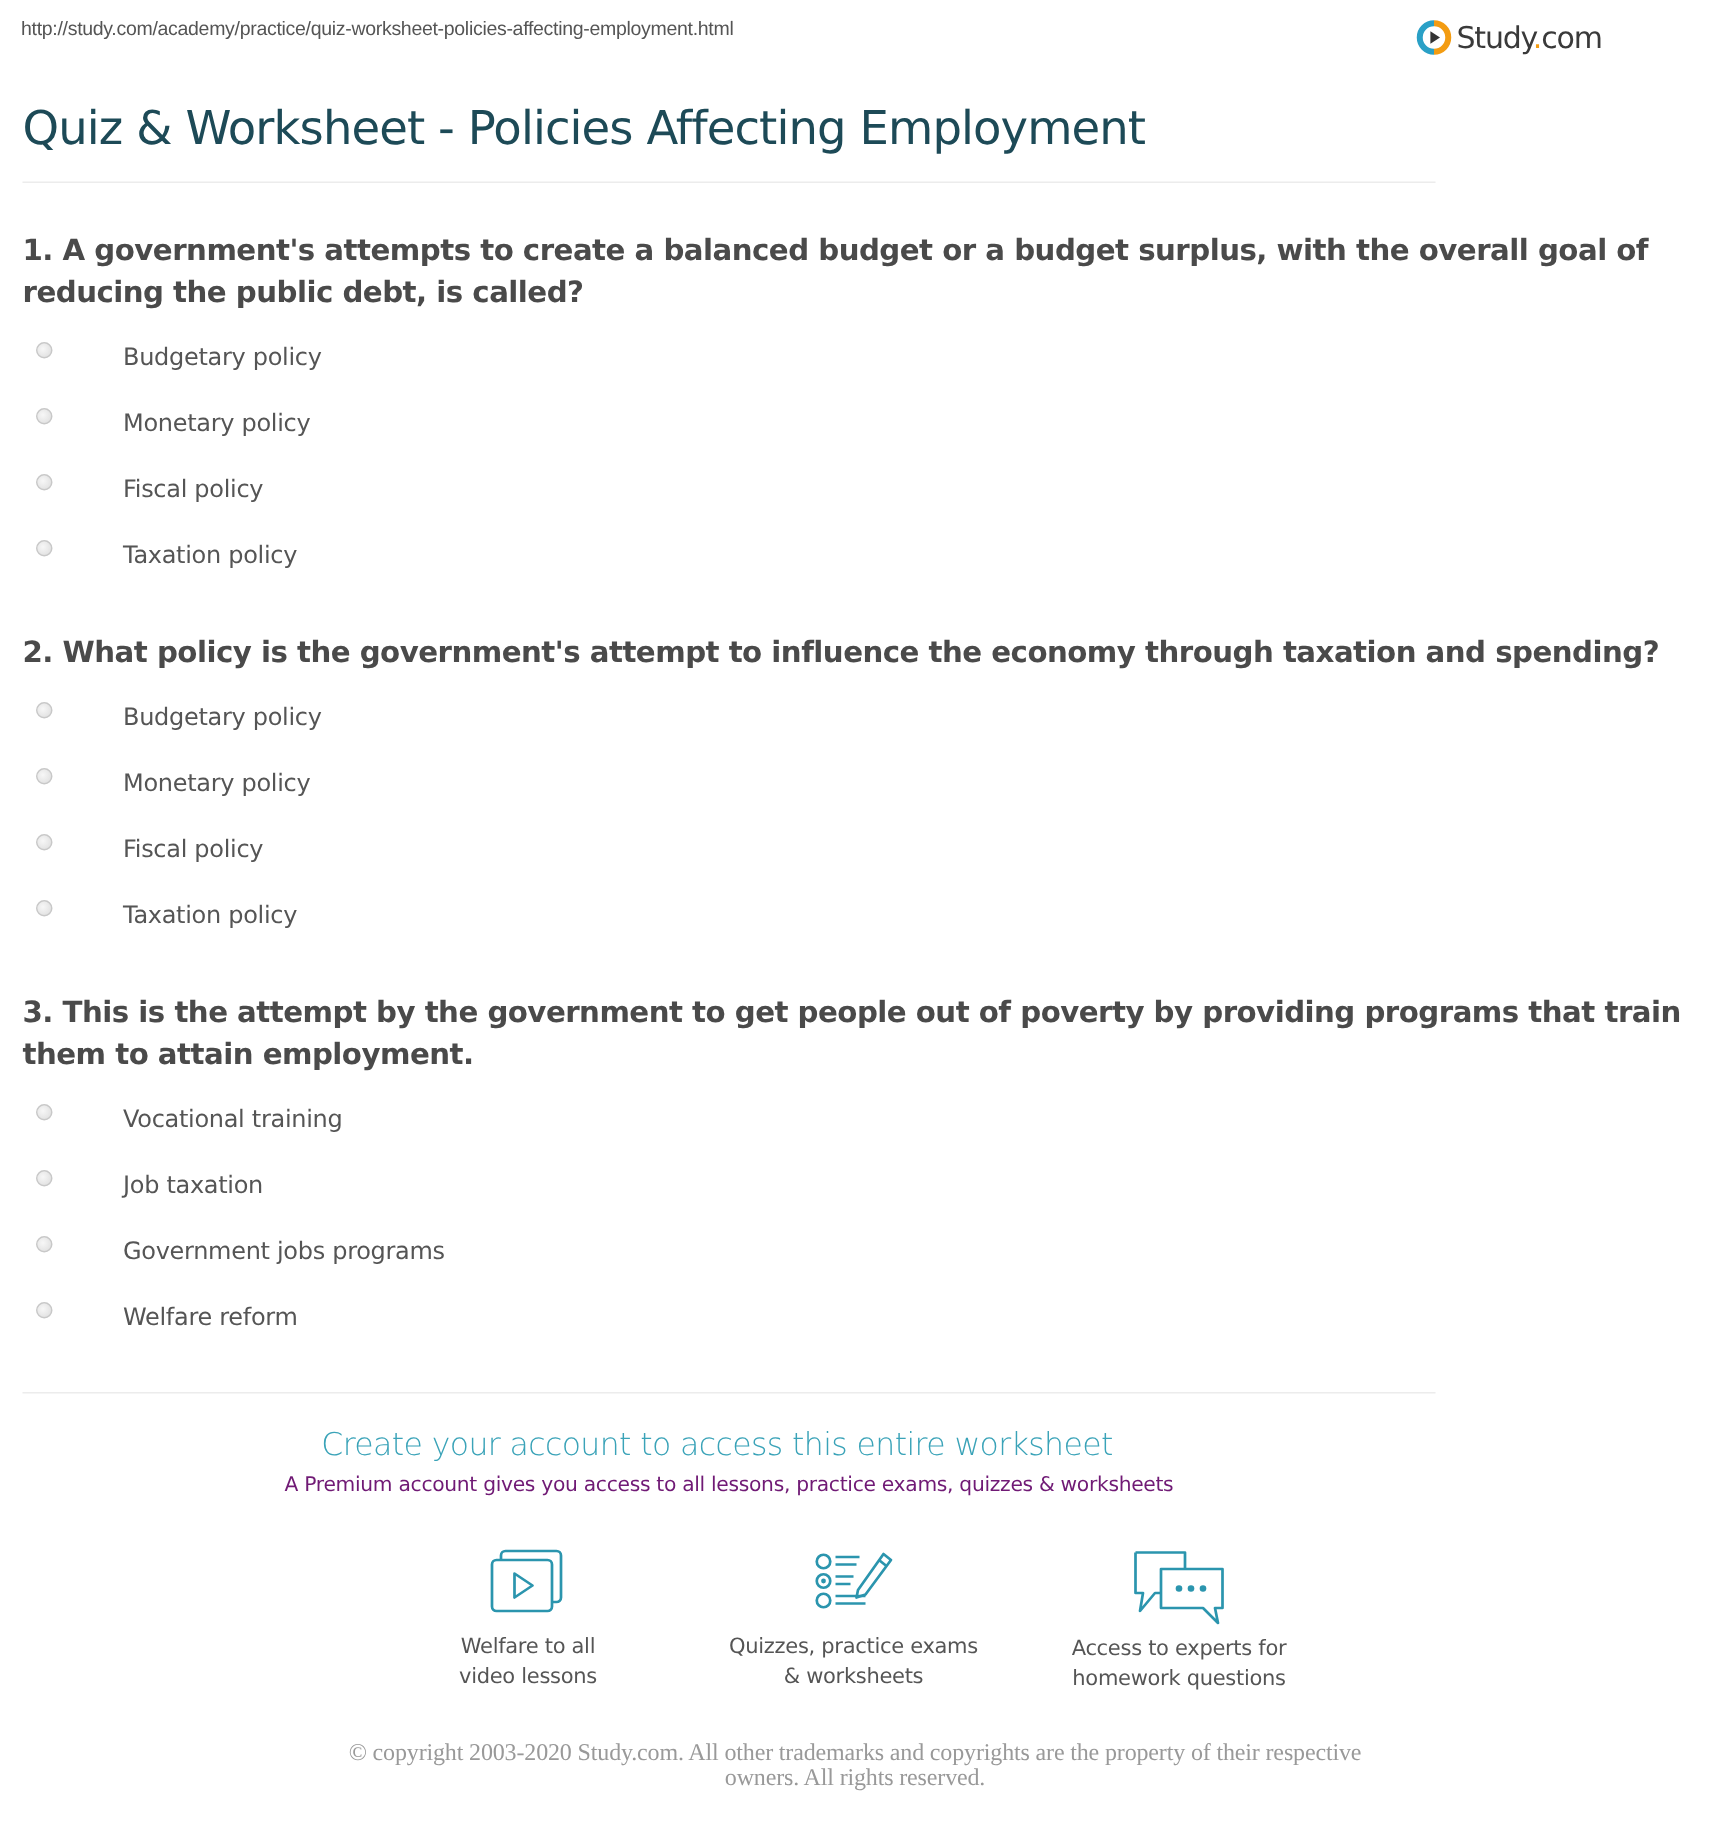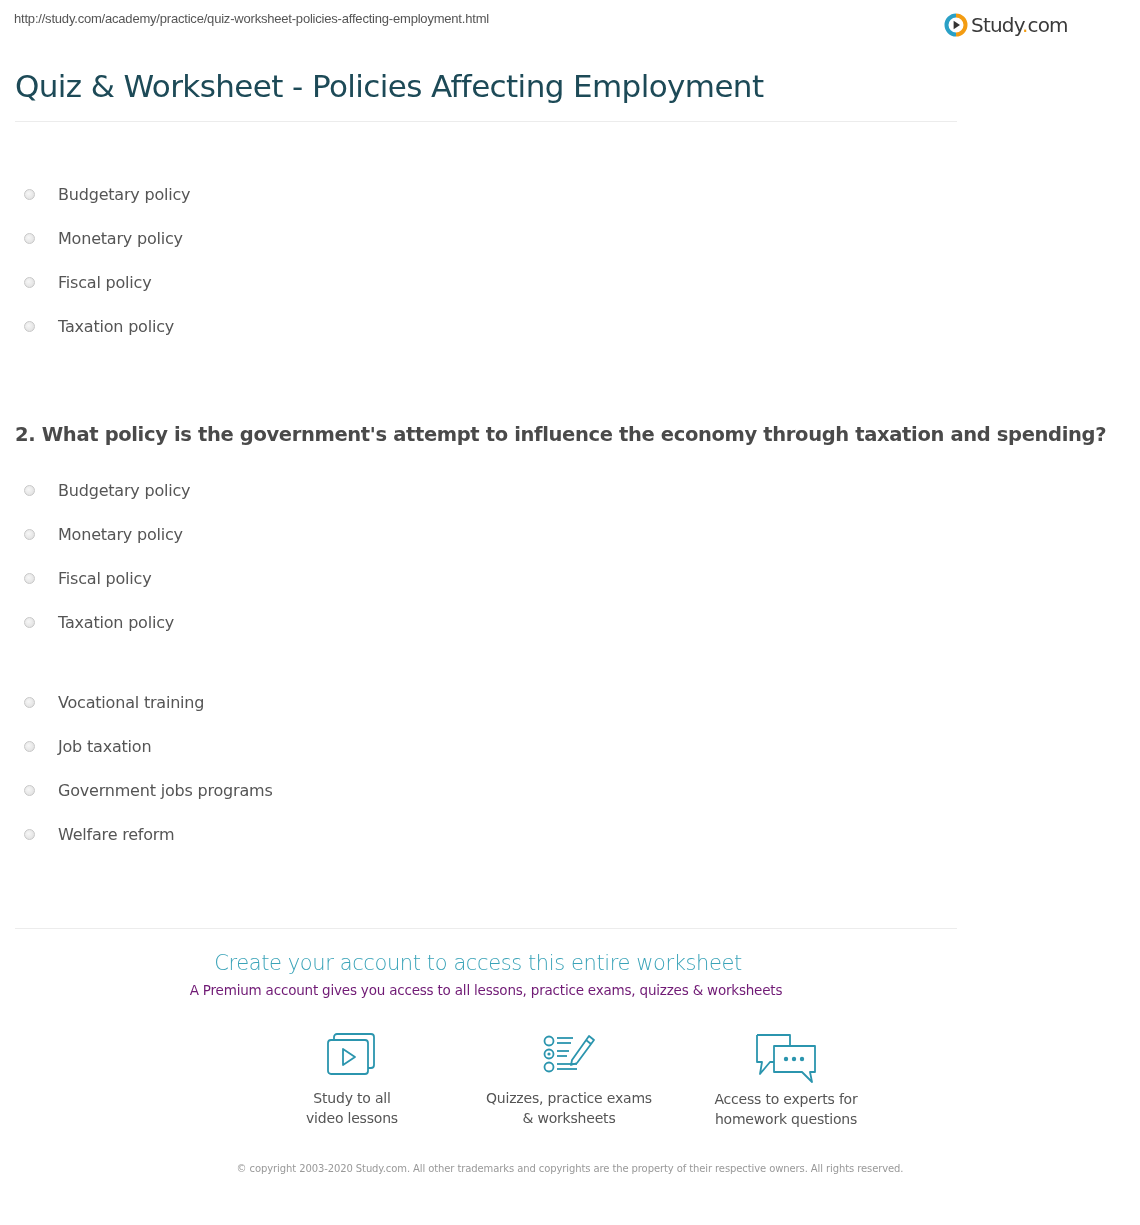--- a/index.html
+++ b/index.html
@@ -42,21 +42,21 @@
     }
 
     .question { position: absolute; left: 15px; width: 1110px; }
     .q-text {
       font-size: 19.5px; font-weight: bold; color: #4a4a4a;
       line-height: 28px; letter-spacing: -0.35px;
       font-family: "DejaVu Sans", sans-serif;
     }
     .answers { list-style: none; margin-top: 19px; }
     .answer {
-      display: flex; align-items: center; height: 44px;
+      display: flex; align-items: flex-start; height: 44px; gap: 24px;
     }
     .radio {
       width: 11px; height: 11px; border-radius: 50%;
       border: 1px solid #c8c8c8;
       background: radial-gradient(circle at 40% 40%, #f7f7f7, #dcdcdc);
       margin-left: 9px; margin-right: 23px; flex: 0 0 auto;
     }
     .answer-label {
       font-size: 16px; color: #555; letter-spacing: -0.2px;
       font-family: "DejaVu Sans", sans-serif;
@@ -74,22 +74,23 @@
     .feature {
       position: absolute; top: 1032px; width: 200px; text-align: center;
     }
     .feature svg { display: block; margin: 0 auto; }
     .feature-label {
       margin-top: 10px; font-size: 14px; color: #555;
       line-height: 20px; letter-spacing: -0.2px;
     }
     .copyright {
       position: absolute; left: 210px; width: 720px; top: 1160px;
-      text-align: center; font-size: 10px; color: #999; line-height: 17px;
+      text-align: center; font-size: 16px; color: #999; line-height: 17px;
       letter-spacing: -0.1px;
+      font-family: Liberation Serif, serif;
     }
   </style>
 </head>
 <body>
 
 <div class="page">
 
   <div class="url">http://study.com/academy/practice/quiz-worksheet-policies-affecting-employment.html</div>
 
   <div class="logo">
@@ -98,20 +99,21 @@
       <path d="M12 2.5 A9.5 9.5 0 0 1 12 21.5" fill="none" stroke="#f39c12" stroke-width="4"></path>
       <path d="M9.6 7.8 L16 12 L9.6 16.2 Z" fill="#333"></path>
     </svg>
     <span class="logo-text"><span>Study</span><span class="logo-dot">.</span><span>com</span></span>
   </div>
 
   <h1 class="title">Quiz &amp; Worksheet - Policies Affecting Employment</h1>
   <div class="rule" style="top:121px"></div>
 
   <div class="question" style="top:153px">
+    <div class="q-text">1. A government's attempts to create a balanced budget or a budget surplus, with the overall goal of reducing the public debt, is called?</div>
     <ul class="answers">
       <li class="answer">
           <span class="radio"></span>
           <span class="answer-label">Budgetary policy</span>
         </li>
       <li class="answer">
           <span class="radio"></span>
           <span class="answer-label">Monetary policy</span>
         </li>
       <li class="answer">
@@ -141,20 +143,21 @@
           <span class="answer-label">Fiscal policy</span>
         </li>
       <li class="answer">
           <span class="radio"></span>
           <span class="answer-label">Taxation policy</span>
         </li>
     </ul>
   </div>
 
   <div class="question" style="top:661px">
+    <div class="q-text">3. This is the attempt by the government to get people out of poverty by providing programs that train them to attain employment.</div>
     <ul class="answers">
       <li class="answer">
           <span class="radio"></span>
           <span class="answer-label">Vocational training</span>
         </li>
       <li class="answer">
           <span class="radio"></span>
           <span class="answer-label">Job taxation</span>
         </li>
       <li class="answer">
@@ -173,21 +176,21 @@
   <div class="cta-title">Create your account to access this entire worksheet</div>
   <div class="cta-sub">A Premium account gives you access to all lessons, practice exams, quizzes &amp; worksheets</div>
 
   <div class="feature" style="left:252px">
     <svg width="52" height="46" viewBox="0 0 52 46">
       <rect x="8" y="2" width="40" height="34" rx="3" fill="#fff" stroke="#2b95ae" stroke-width="1.8"></rect>
       <rect x="2" y="8" width="40" height="34" rx="3" fill="#fff" stroke="#2b95ae" stroke-width="1.8"></rect>
       <path d="M17 17 L29 25 L17 33 Z" fill="none" stroke="#2b95ae" stroke-width="1.8" stroke-linejoin="round"></path>
     </svg>
     <div class="feature-label">
-      <div>Study to all</div>
+      <div>Welfare to all</div>
       <div>video lessons</div>
     </div>
   </div>
 
   <div class="feature" style="left:469px">
     <svg width="56" height="46" viewBox="0 0 56 46">
       <circle cx="8" cy="9" r="4.5" fill="none" stroke="#2b95ae" stroke-width="1.8"></circle>
       <circle cx="8" cy="22" r="4.5" fill="none" stroke="#2b95ae" stroke-width="1.8"></circle>
       <circle cx="8" cy="22" r="1.6" fill="#2b95ae"></circle>
       <circle cx="8" cy="35" r="4.5" fill="none" stroke="#2b95ae" stroke-width="1.8"></circle>

